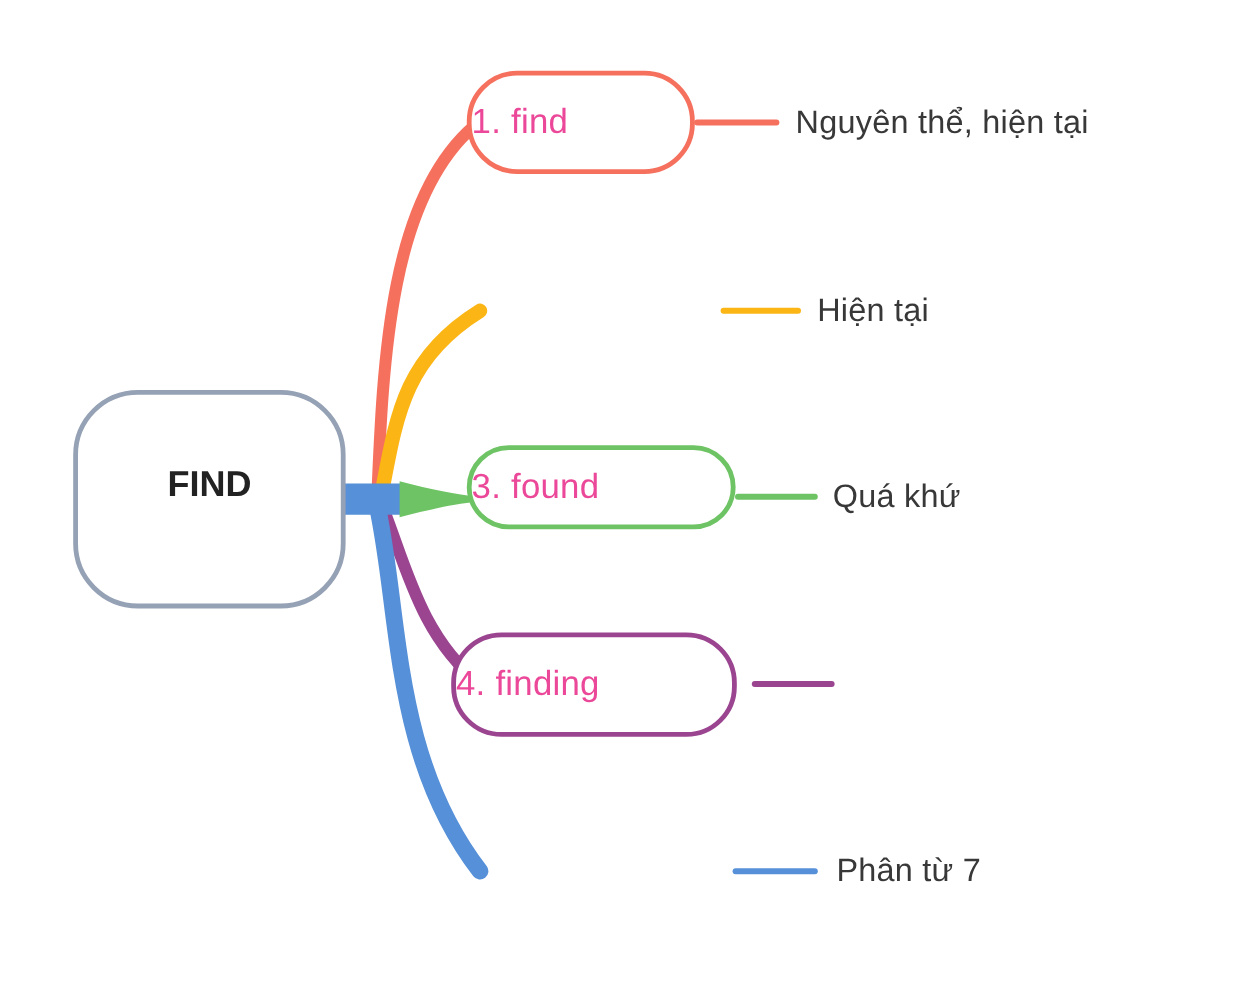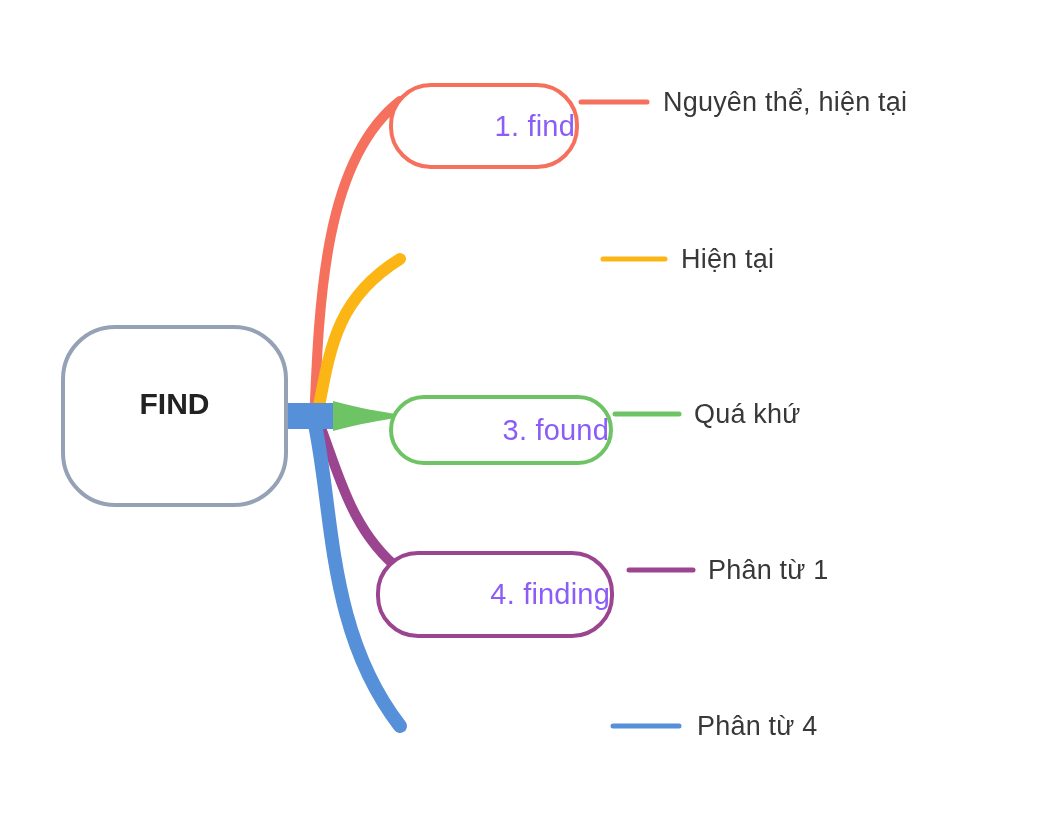--- a/index.html
+++ b/index.html
@@ -23,25 +23,24 @@
     height: 832px;
   }
   .node {
     position: absolute;
     box-sizing: border-box;
     background: #ffffff;
     border: 4px solid #888;
     border-radius: 42px;
     display: flex;
     align-items: center;
-    justify-content: flex-end;
-    color: #8b5cf6;
+    justify-content: flex-start;
+    color: #ec4899;
     font-size: 29px;
     letter-spacing: 0.2px;
-    margin-top: 24px;
   }
   .root-node {
     position: absolute;
     box-sizing: border-box;
     left: 61px;
     top: 325px;
     width: 227px;
     height: 182px;
     background: #ffffff;
     border: 4px solid #95a1b4;
@@ -109,16 +108,15 @@
   <div class="node n3" style="border-color: rgb(110, 196, 100);">
     <span>3. found</span>
   </div>
   <div class="node n4" style="border-color: rgb(155, 69, 144);">
     <span>4. finding</span>
   </div>
 
   <div class="note note1">Nguyên thể, hiện tại</div>
   <div class="note note2">Hiện tại</div>
   <div class="note note3">Quá khứ</div>
-  <div class="note note4">Phân từ 1</div>
-  <div class="note note5">Phân từ 4</div>
+  <div class="note note5">Phân từ 7</div>
 
 </div>
 
 </body></html>

